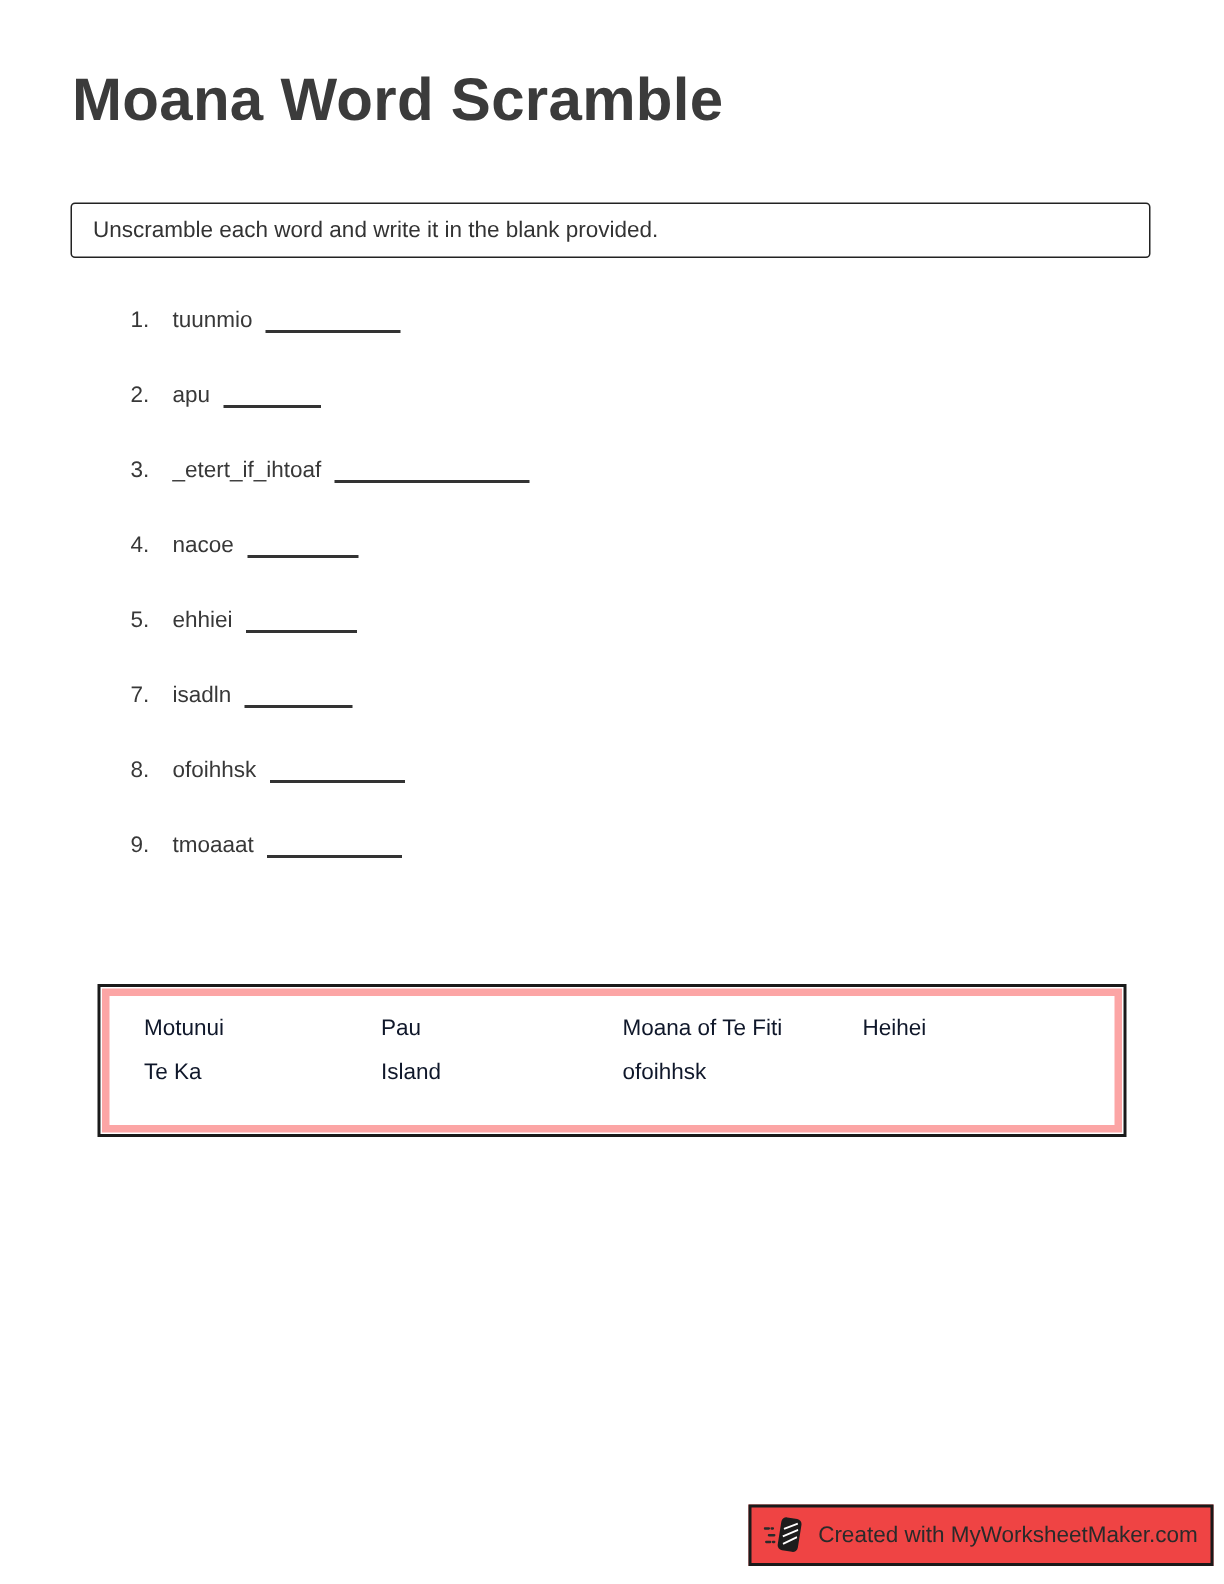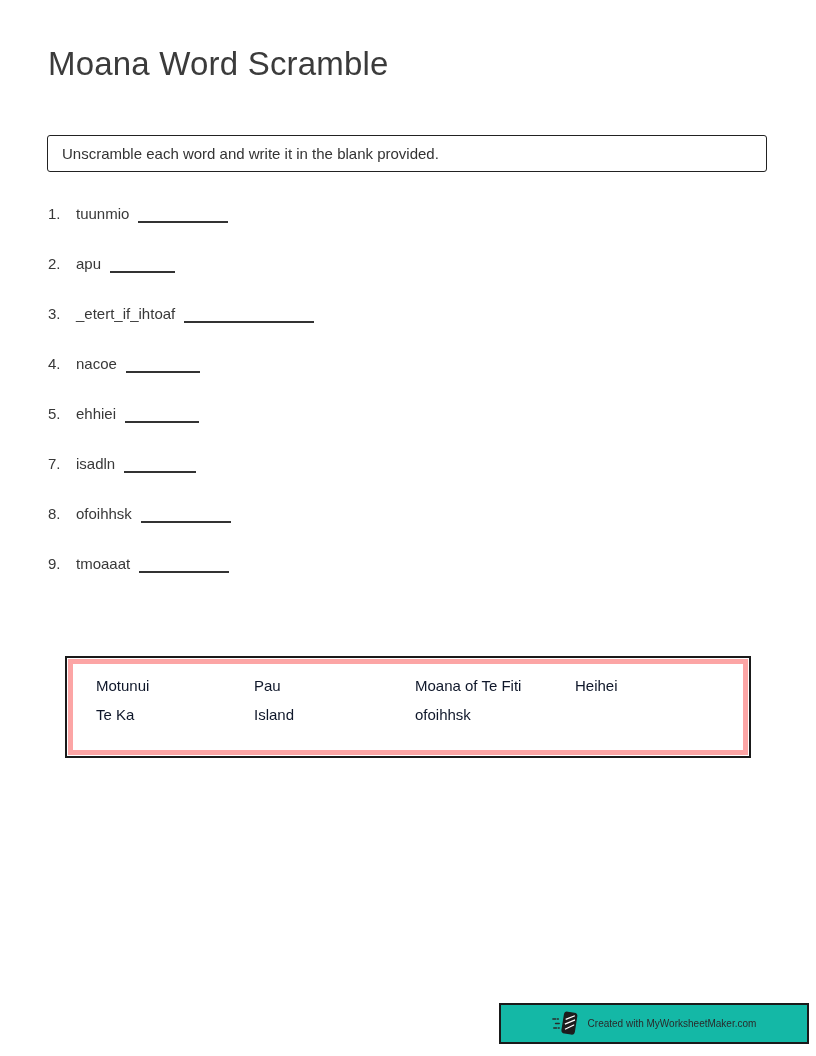--- a/index.html
+++ b/index.html
@@ -10,22 +10,22 @@
     height: 1056px;
     background: #ffffff;
     font-family: "Liberation Sans", sans-serif;
     color: #333333;
     overflow: hidden;
   }
   .title {
     position: absolute;
     left: 48px;
     top: 45px;
-    font-size: 33px;
-    font-weight: 400;
+    font-size: 40px;
+    font-weight: 700;
     color: #3b3b3b;
     letter-spacing: 0.2px;
   }
   .instruction-box {
     position: absolute;
     left: 47px;
     top: 135px;
     width: 720px;
     height: 37px;
     border: 1.5px solid #222222;
@@ -42,20 +42,21 @@
     left: 48px;
     top: 204px;
   }
   .item {
     font-size: 15px;
     line-height: 20px;
     height: 20px;
     margin-bottom: 30px;
     white-space: nowrap;
     color: #383838;
+    margin-left: 39px;
   }
   .item .num {
     display: inline-block;
     width: 28px;
   }
   .item .blank {
     display: inline-block;
     height: 6px;
     margin-left: 9px;
     border-bottom: 2px solid #333333;
@@ -86,23 +87,23 @@
     position: absolute;
     right: 7px;
     bottom: 12px;
     width: 310px;
     height: 41px;
     border: 2px solid #1a1a1a;
     display: flex;
     align-items: center;
     justify-content: center;
     gap: 9px;
-    font-size: 10px;
+    font-size: 15px;
     color: #2a2a2a;
-    background: #14b8a6;
+    background: #ef4444;
   }
   .logo { flex: 0 0 auto; display: block; }
 </style>
 </head>
 <body>
 
 <div class="page">
 
   <h1 class="title">Moana Word Scramble</h1>
 

